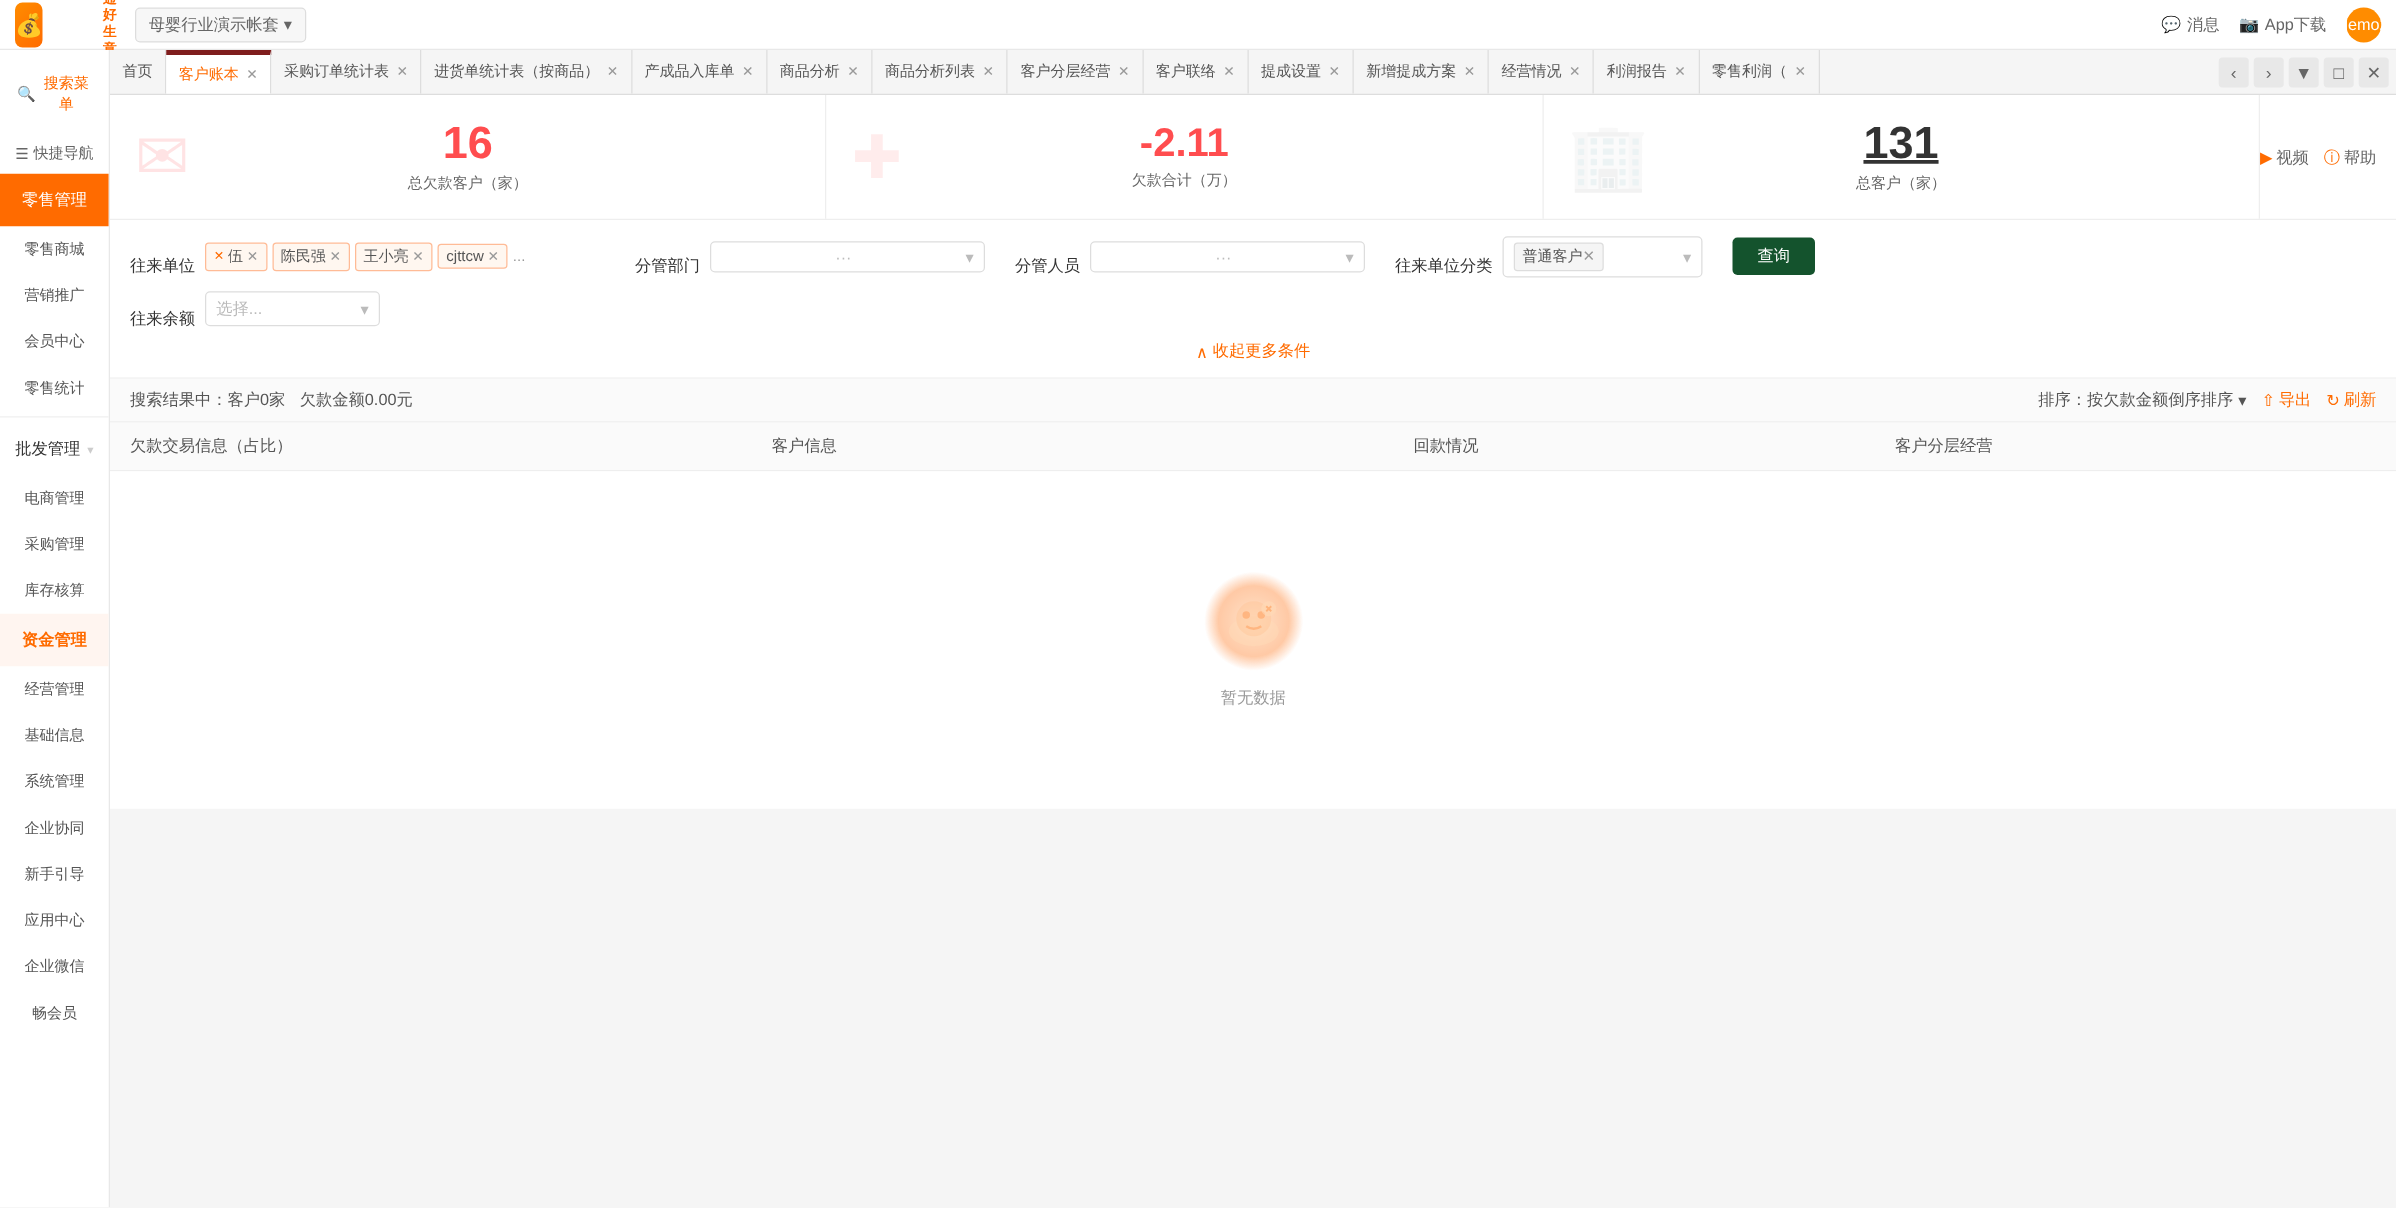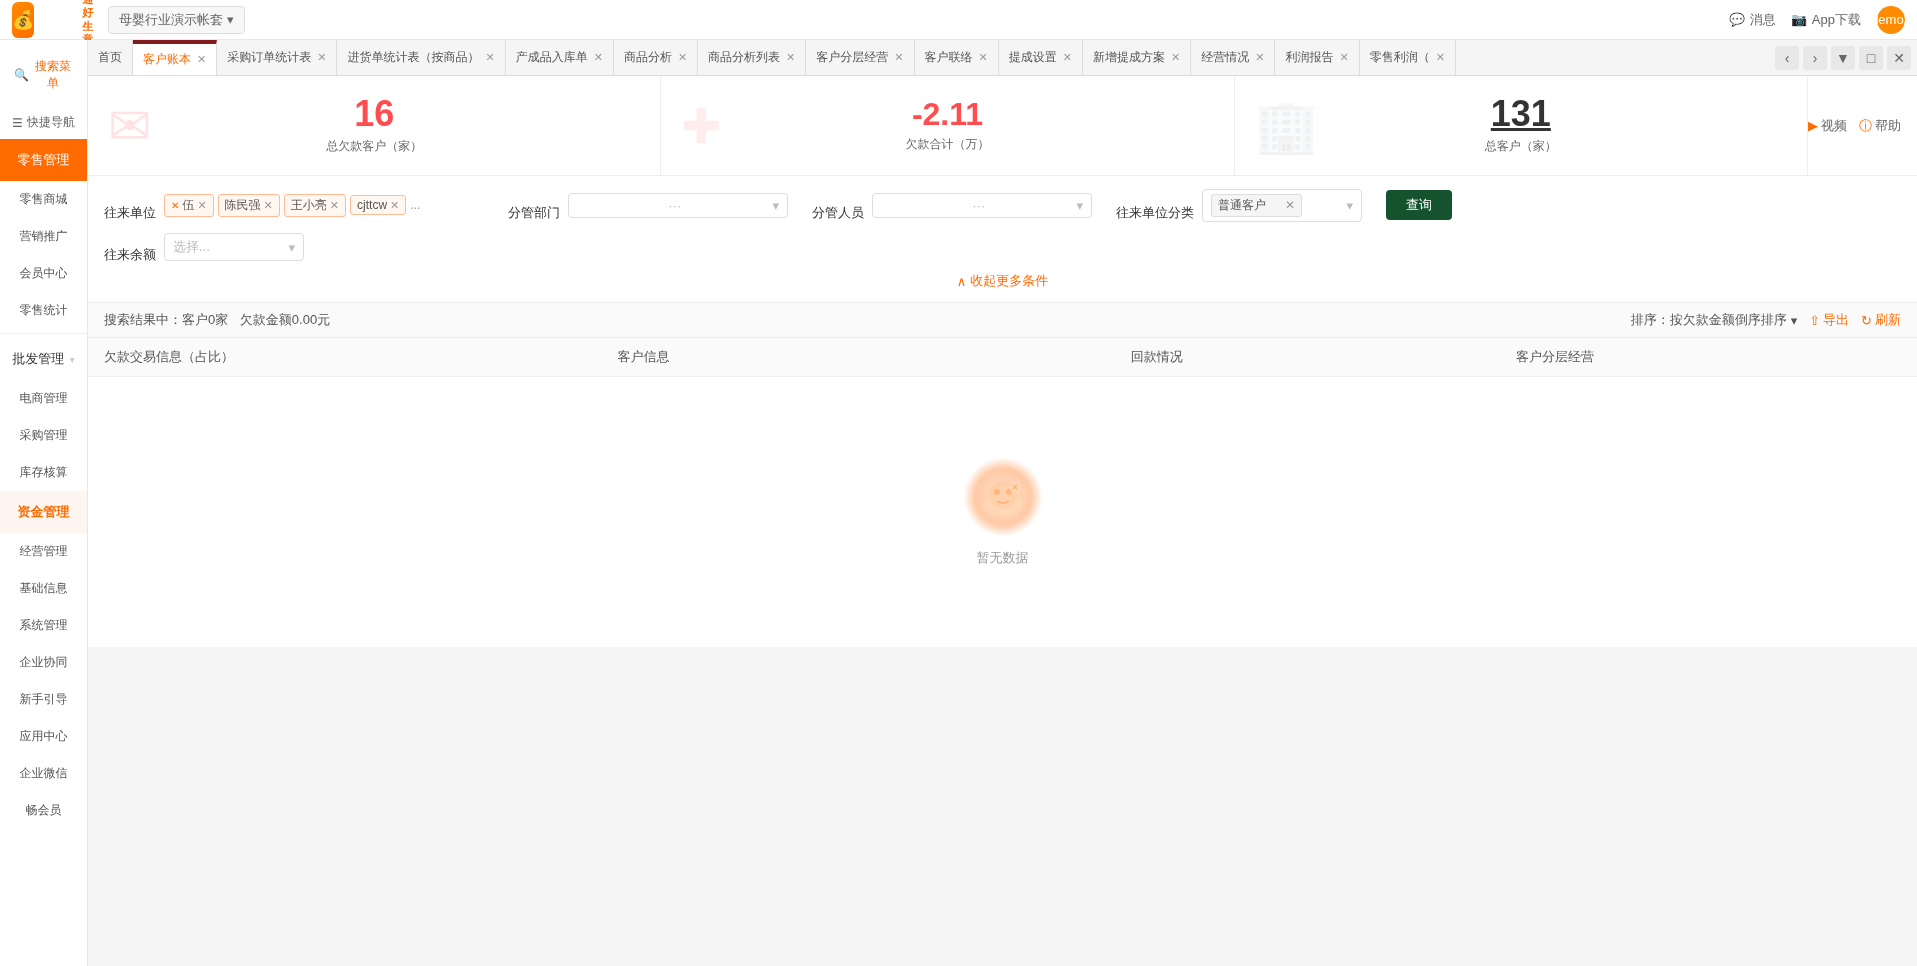--- a/index.html
+++ b/index.html
@@ -64,21 +64,21 @@
     .filter-row { display: flex; align-items: center; flex-wrap: wrap; gap: 8px; margin-bottom: 8px; }
     .filter-label { font-size: 13px; color: #333; white-space: nowrap; margin-top: 16px; }
     .filter-tags { display: flex; align-items: center; flex-wrap: wrap; gap: 4px; flex: 1; max-width: 320px; }
     .filter-tag { display: flex; align-items: center; gap: 3px; padding: 2px 6px; background: #fff7f0; border: 1px solid #ffbb96; border-radius: 3px; font-size: 12px; color: #555; }
     .filter-tag .tag-close { color: #999; cursor: pointer; font-size: 11px; }
     .filter-more { color: #999; cursor: pointer; font-size: 12px; }
     .filter-select { display: flex; align-items: center; border: 1px solid #ddd; border-radius: 4px; padding: 4px 8px; background: #fff; min-width: 140px; cursor: pointer; gap: 4px; color: #999; font-size: 13px; }
     .filter-select-wide { min-width: 220px; }
     .filter-select .placeholder { color: #bbb; }
     .filter-select .arrow { margin-left: auto; color: #bbb; }
-    .filter-input-tag { display: flex; align-items: center; gap: 19px; padding: 2px 6px; background: #f5f5f5; border: 1px solid #ddd; border-radius: 3px; font-size: 12px; color: #555; }
+    .filter-input-tag { display: flex; align-items: center; gap: 0; padding: 2px 6px; background: #f5f5f5; border: 1px solid #ddd; border-radius: 3px; font-size: 12px; color: #555; }
     .filter-input-tag .tag-close { color: #999; cursor: pointer; }
     .collapse-btn { display: flex; align-items: center; justify-content: center; gap: 4px; color: #ff6b00; font-size: 13px; cursor: pointer; margin-top: 4px; }
 
     
     .results-bar { display: flex; align-items: center; padding: 8px 16px; background: #fafafa; border-bottom: 1px solid #eee; }
     .results-info { font-size: 13px; color: #555; }
     .results-actions { margin-left: auto; display: flex; align-items: center; gap: 12px; font-size: 13px; color: #555; }
     .results-actions .sort-label { display: flex; align-items: center; gap: 4px; }
     .results-actions .action-btn { display: flex; align-items: center; gap: 3px; cursor: pointer; color: #ff6b00; }
 

